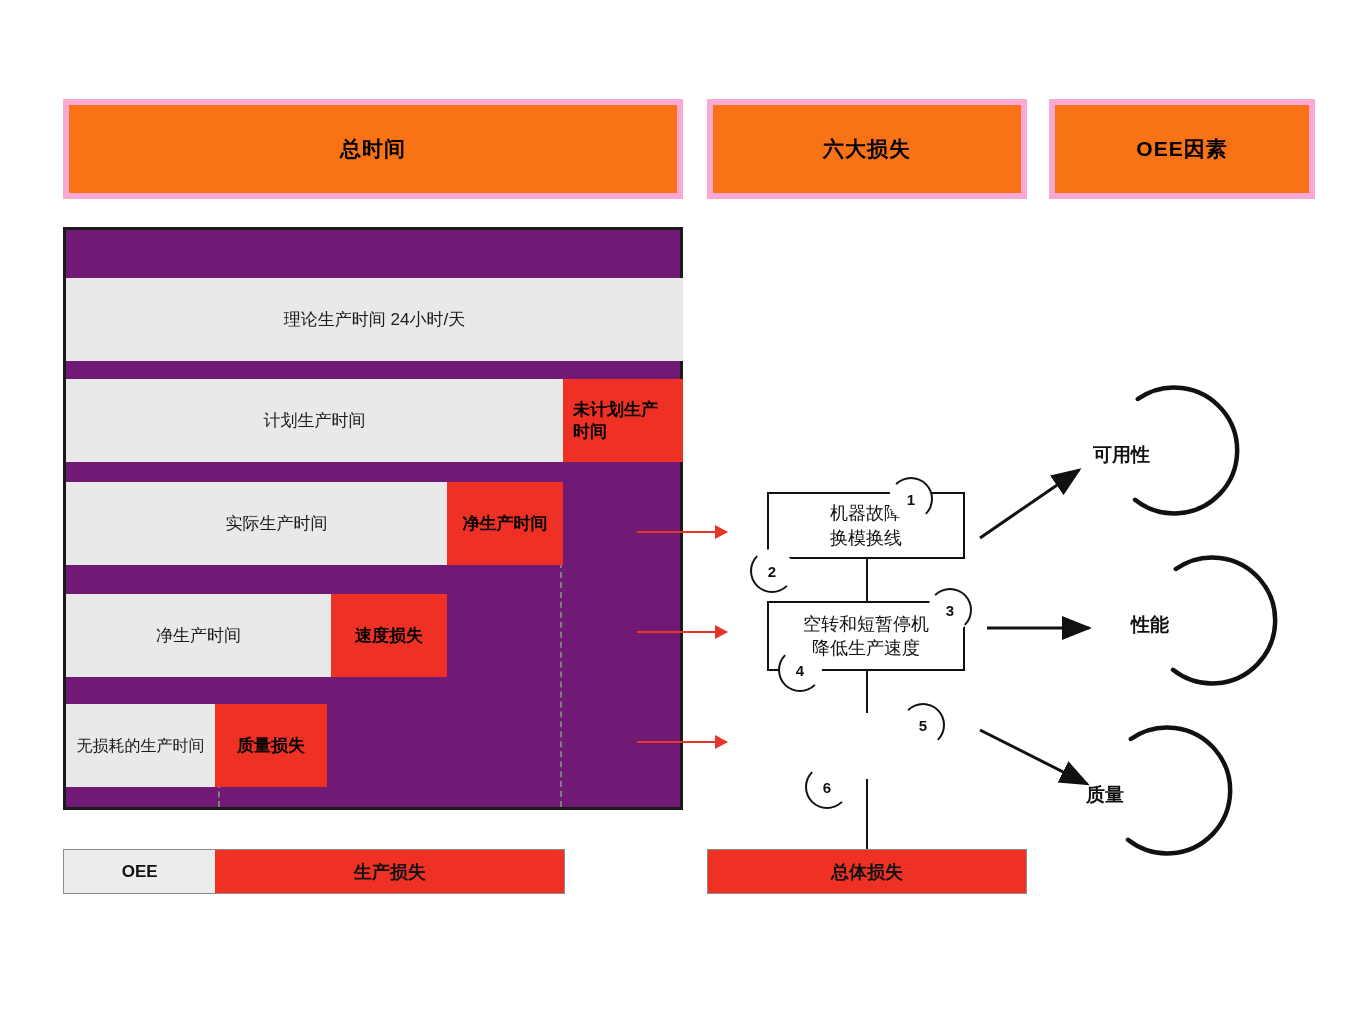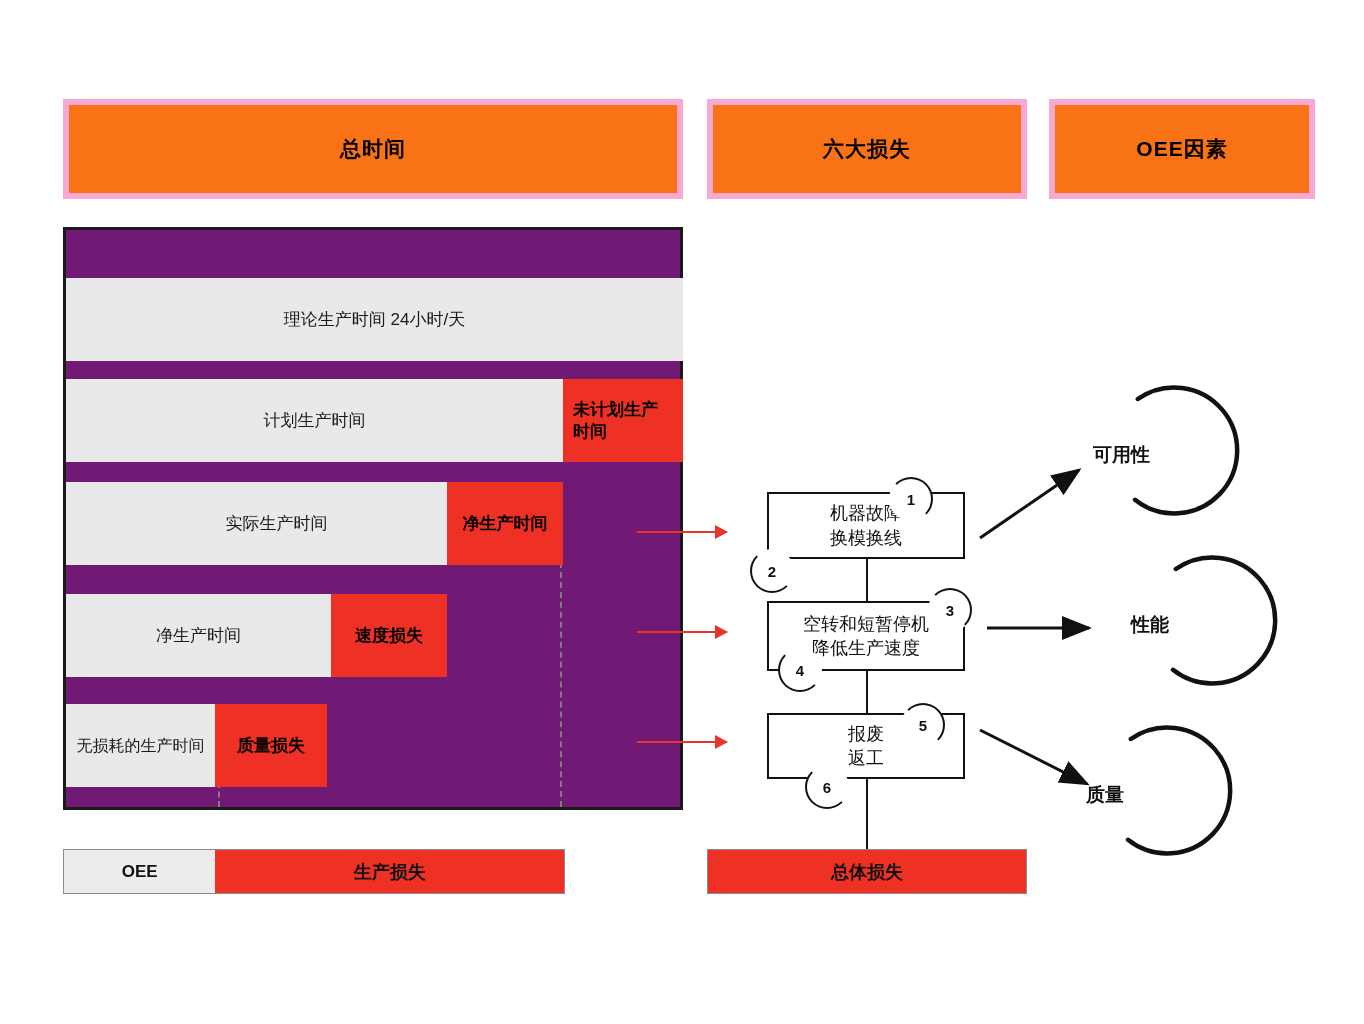--- a/index.html
+++ b/index.html
@@ -261,24 +261,20 @@
     <span class="loss-line">空转和短暂停机</span>
     <span class="loss-line">降低生产速度</span>
   </div>
   <div class="num-circle open-left" style="left:928px; top:588px;">
     <span>3</span>
   </div>
   <div class="num-circle open-right" style="left:778px; top:648px;">
     <span>4</span>
   </div>
 
-  <div class="loss-box" style="left:767px; top:713px; width:198px; height:66px;">
-    <span class="loss-line">报废</span>
-    <span class="loss-line">返工</span>
-  </div>
   <div class="num-circle open-left" style="left:901px; top:703px;">
     <span>5</span>
   </div>
   <div class="num-circle open-right" style="left:805px; top:765px;">
     <span>6</span>
   </div>
 
   <svg class="blk-arrow" style="left:975px; top:460px;" width="120" height="90" viewBox="0 0 120 90">
     <defs>
       <marker id="ah1" markerWidth="10" markerHeight="8" refX="9" refY="4" orient="auto">

